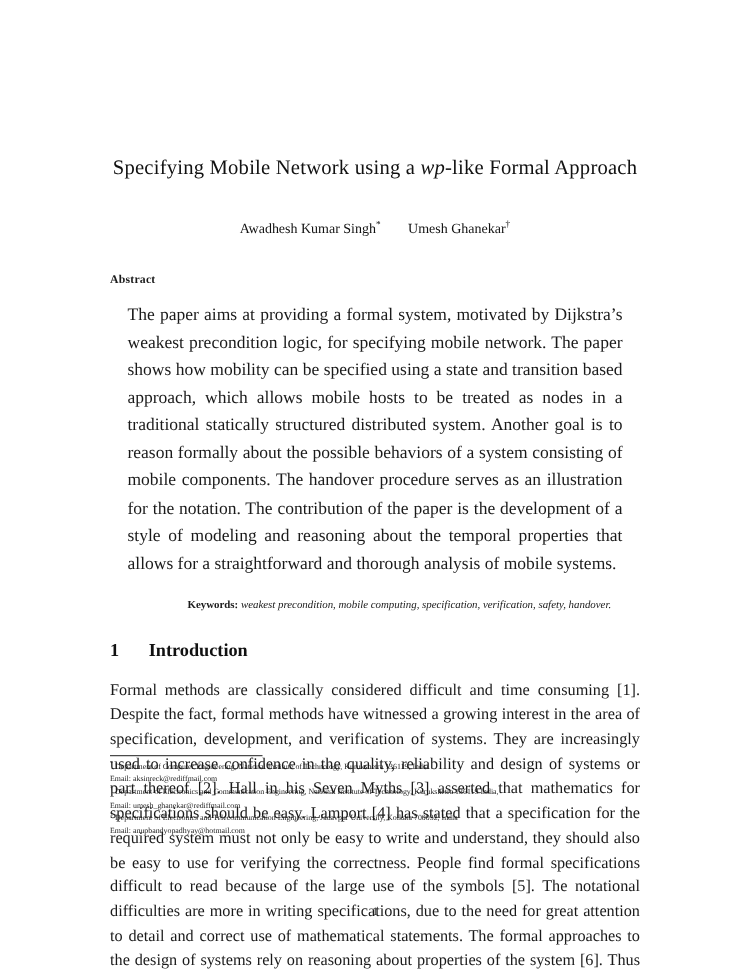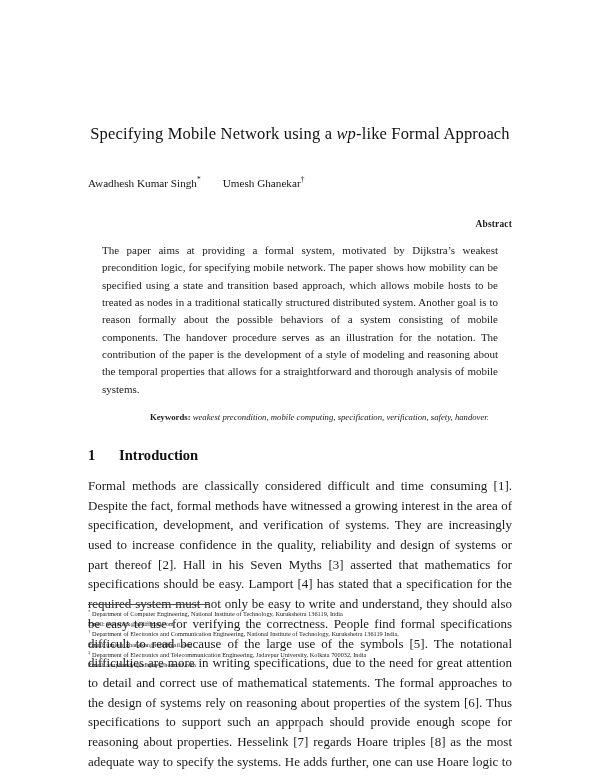--- a/index.html
+++ b/index.html
@@ -37,46 +37,46 @@
     line-height: 1.42;
     font-weight: 400;
     letter-spacing: 0.01em;
     color: #111;
   }
   .title .it { font-style: italic; }
 
   
   .authors {
     margin-top: 30px;
-    text-align: left;
+    text-align: center;
     font-size: 11.2px;
     line-height: 1.55;
     color: #111;
   }
   .author-line { display: block; }
   .author-sep { display: inline-block; width: 22px; }
   sup.fn {
     font-size: 7.4px;
     vertical-align: super;
     line-height: 0;
   }
 
   
   .abstract-heading {
     margin-top: 26px;
-    text-align: right;
+    text-align: left;
     font-size: 9.4px;
     font-weight: bold;
     letter-spacing: 0.02em;
   }
   .abstract-body {
     margin-top: 13px;
     margin-left: 14px;
     margin-right: 14px;
-    font-size: 11px;
+    font-size: 14px;
     line-height: 1.58;
     text-align: justify;
     text-justify: inter-word;
   }
 
   .keywords {
     margin-top: 13px;
     margin-left: 14px;
     margin-right: 14px;
     font-size: 8.7px;

